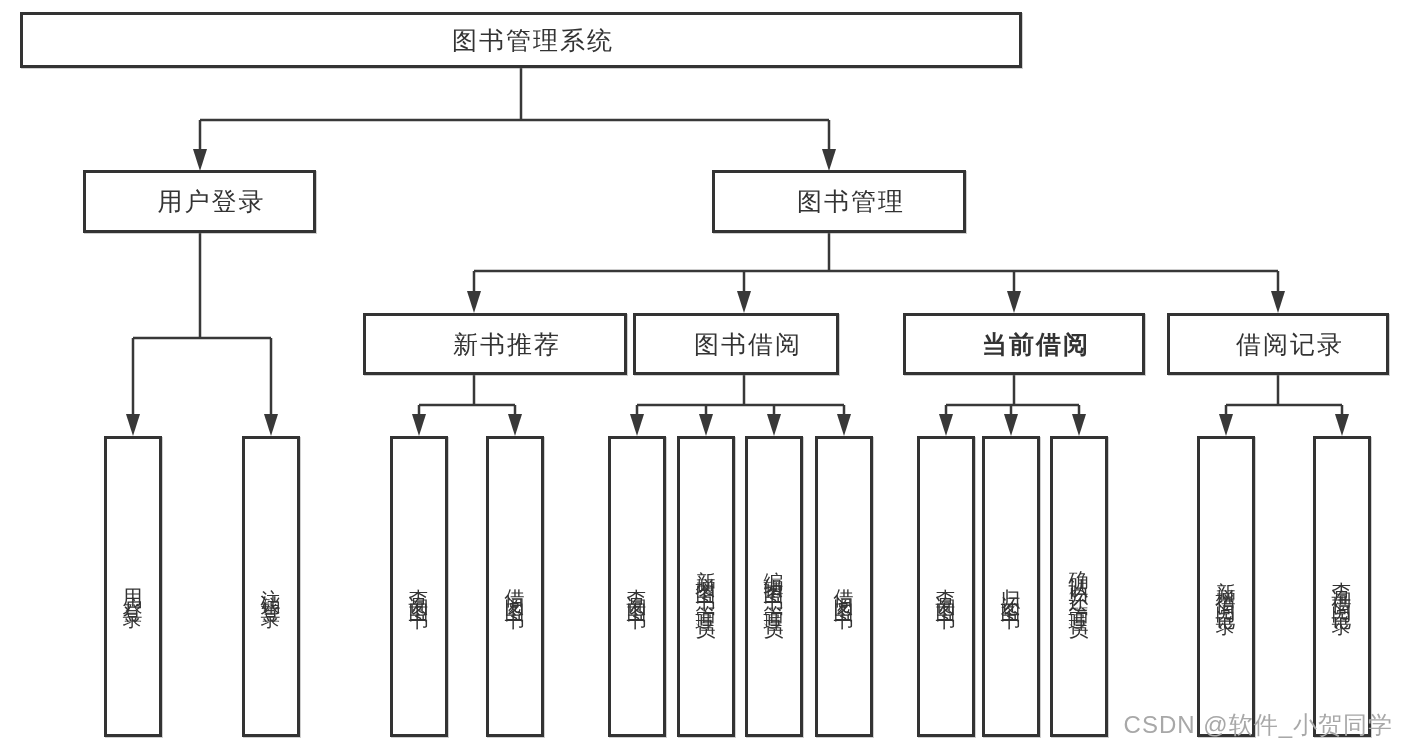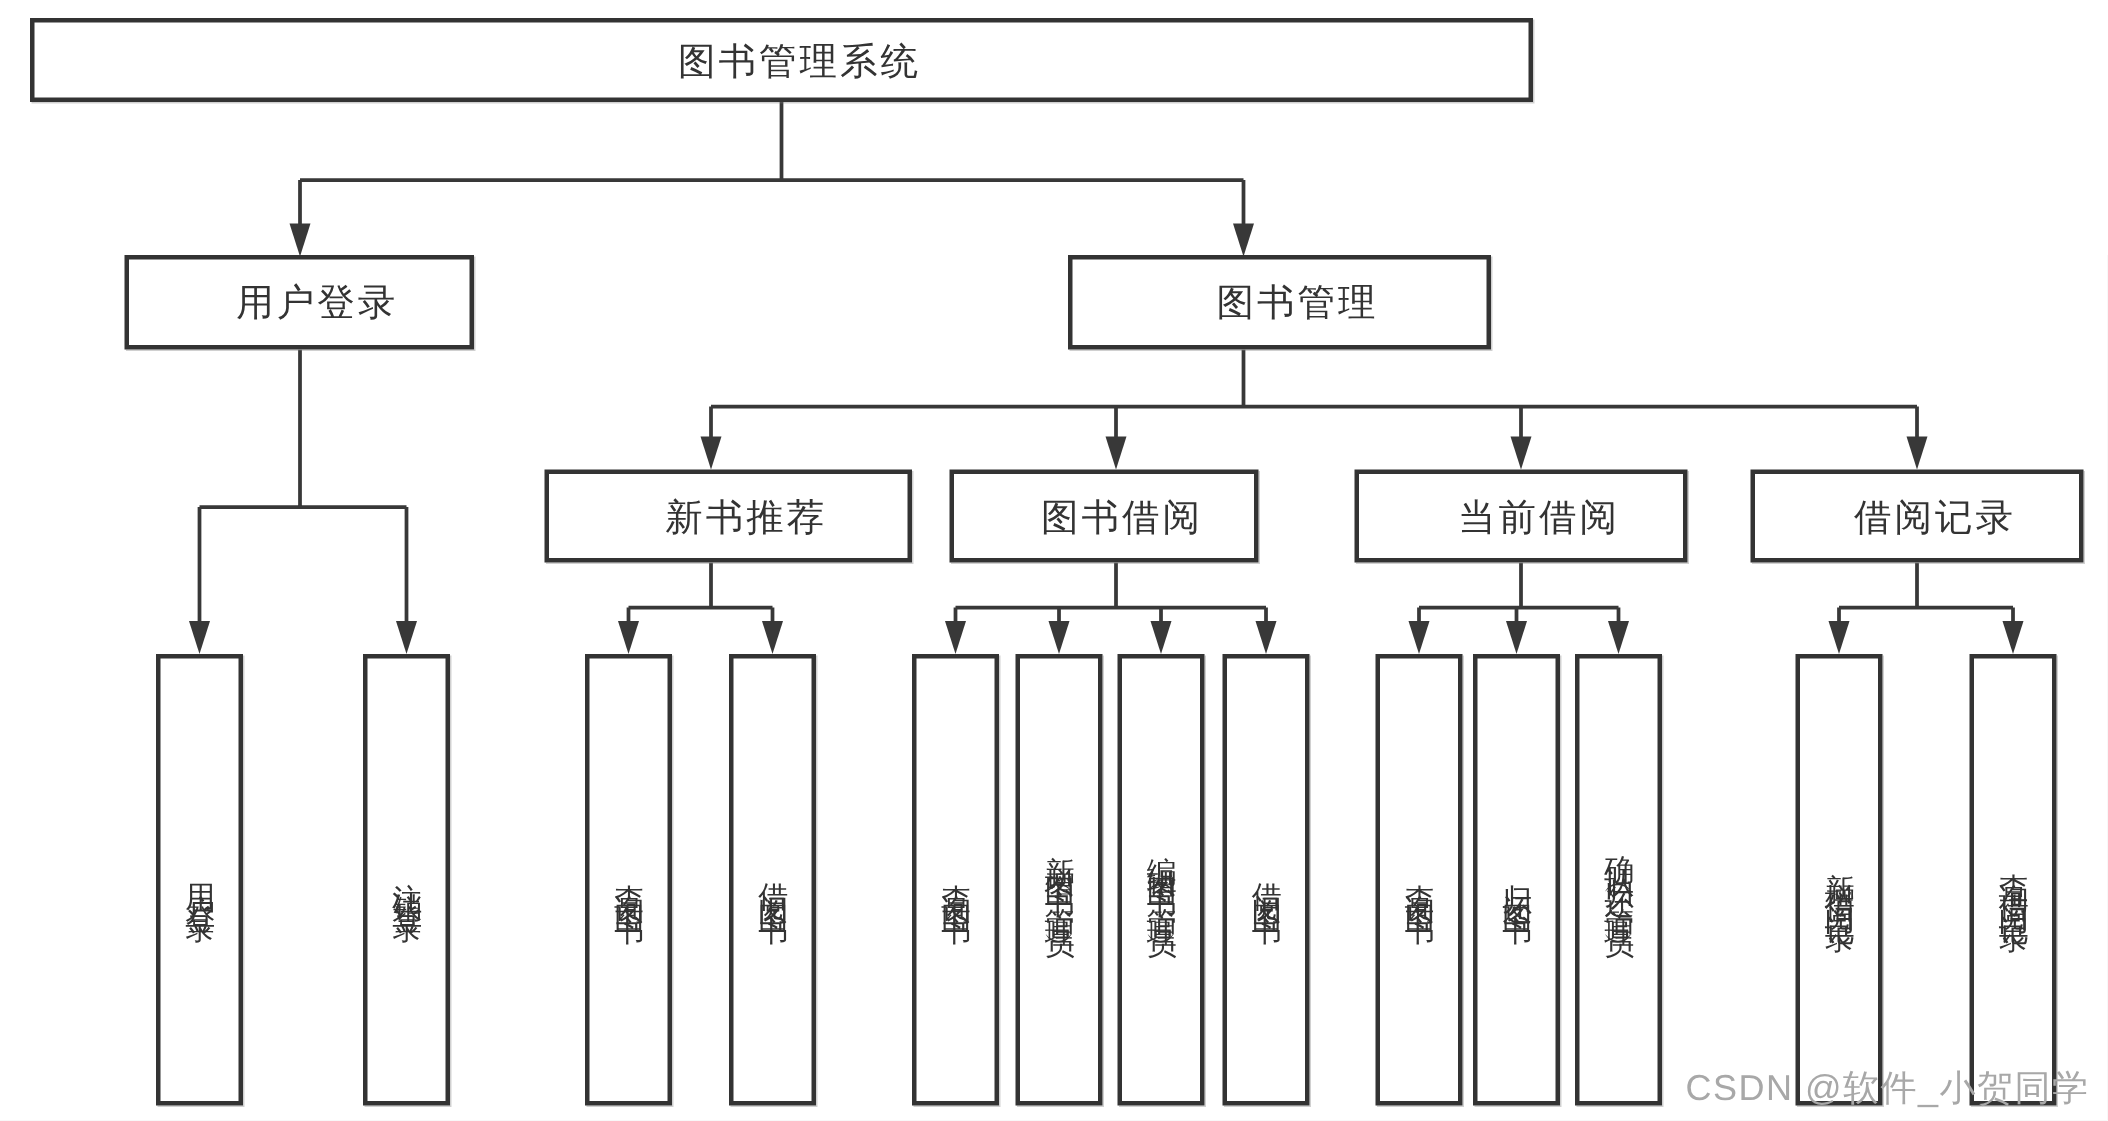--- a/index.html
+++ b/index.html
@@ -96,25 +96,25 @@
       <polygon class="ah" points="1004,414 1018,414 1011,436"></polygon>
       <polygon class="ah" points="1072,414 1086,414 1079,436"></polygon>
       <polygon class="ah" points="1219,414 1233,414 1226,436"></polygon>
       <polygon class="ah" points="1335,414 1349,414 1342,436"></polygon>
     </g>
   </svg>
 
   <div class="node root h">图书管理系统</div>
 
   <div class="node lv2 h" style="left:83px;width:233px;">用户登录</div>
-  <div class="node lv2 h" style="left:712px;width:282px;">图书管理</div>
+  <div class="node lv2 h" style="left:712px;width:254px;">图书管理</div>
 
-  <div class="node lv3 h" style="left:363px;width:245px;">新书推荐</div>
+  <div class="node lv3 h" style="left:363px;width:264px;">新书推荐</div>
   <div class="node lv3 h" style="left:633px;width:206px;">图书借阅</div>
-  <div class="node lv3 h" style="left:903px;width:222px;">当前借阅</div>
+  <div class="node lv3 h" style="left:903px;width:242px;font-weight:bold;">当前借阅</div>
   <div class="node lv3 h" style="left:1167px;width:222px;">借阅记录</div>
 
   <div class="node leaf" style="left:104px;">
     <span class="vtext">用户登录</span>
   </div>
   <div class="node leaf" style="left:242px;">
     <span class="vtext">注销登录</span>
   </div>
 
   <div class="node leaf" style="left:390px;">

